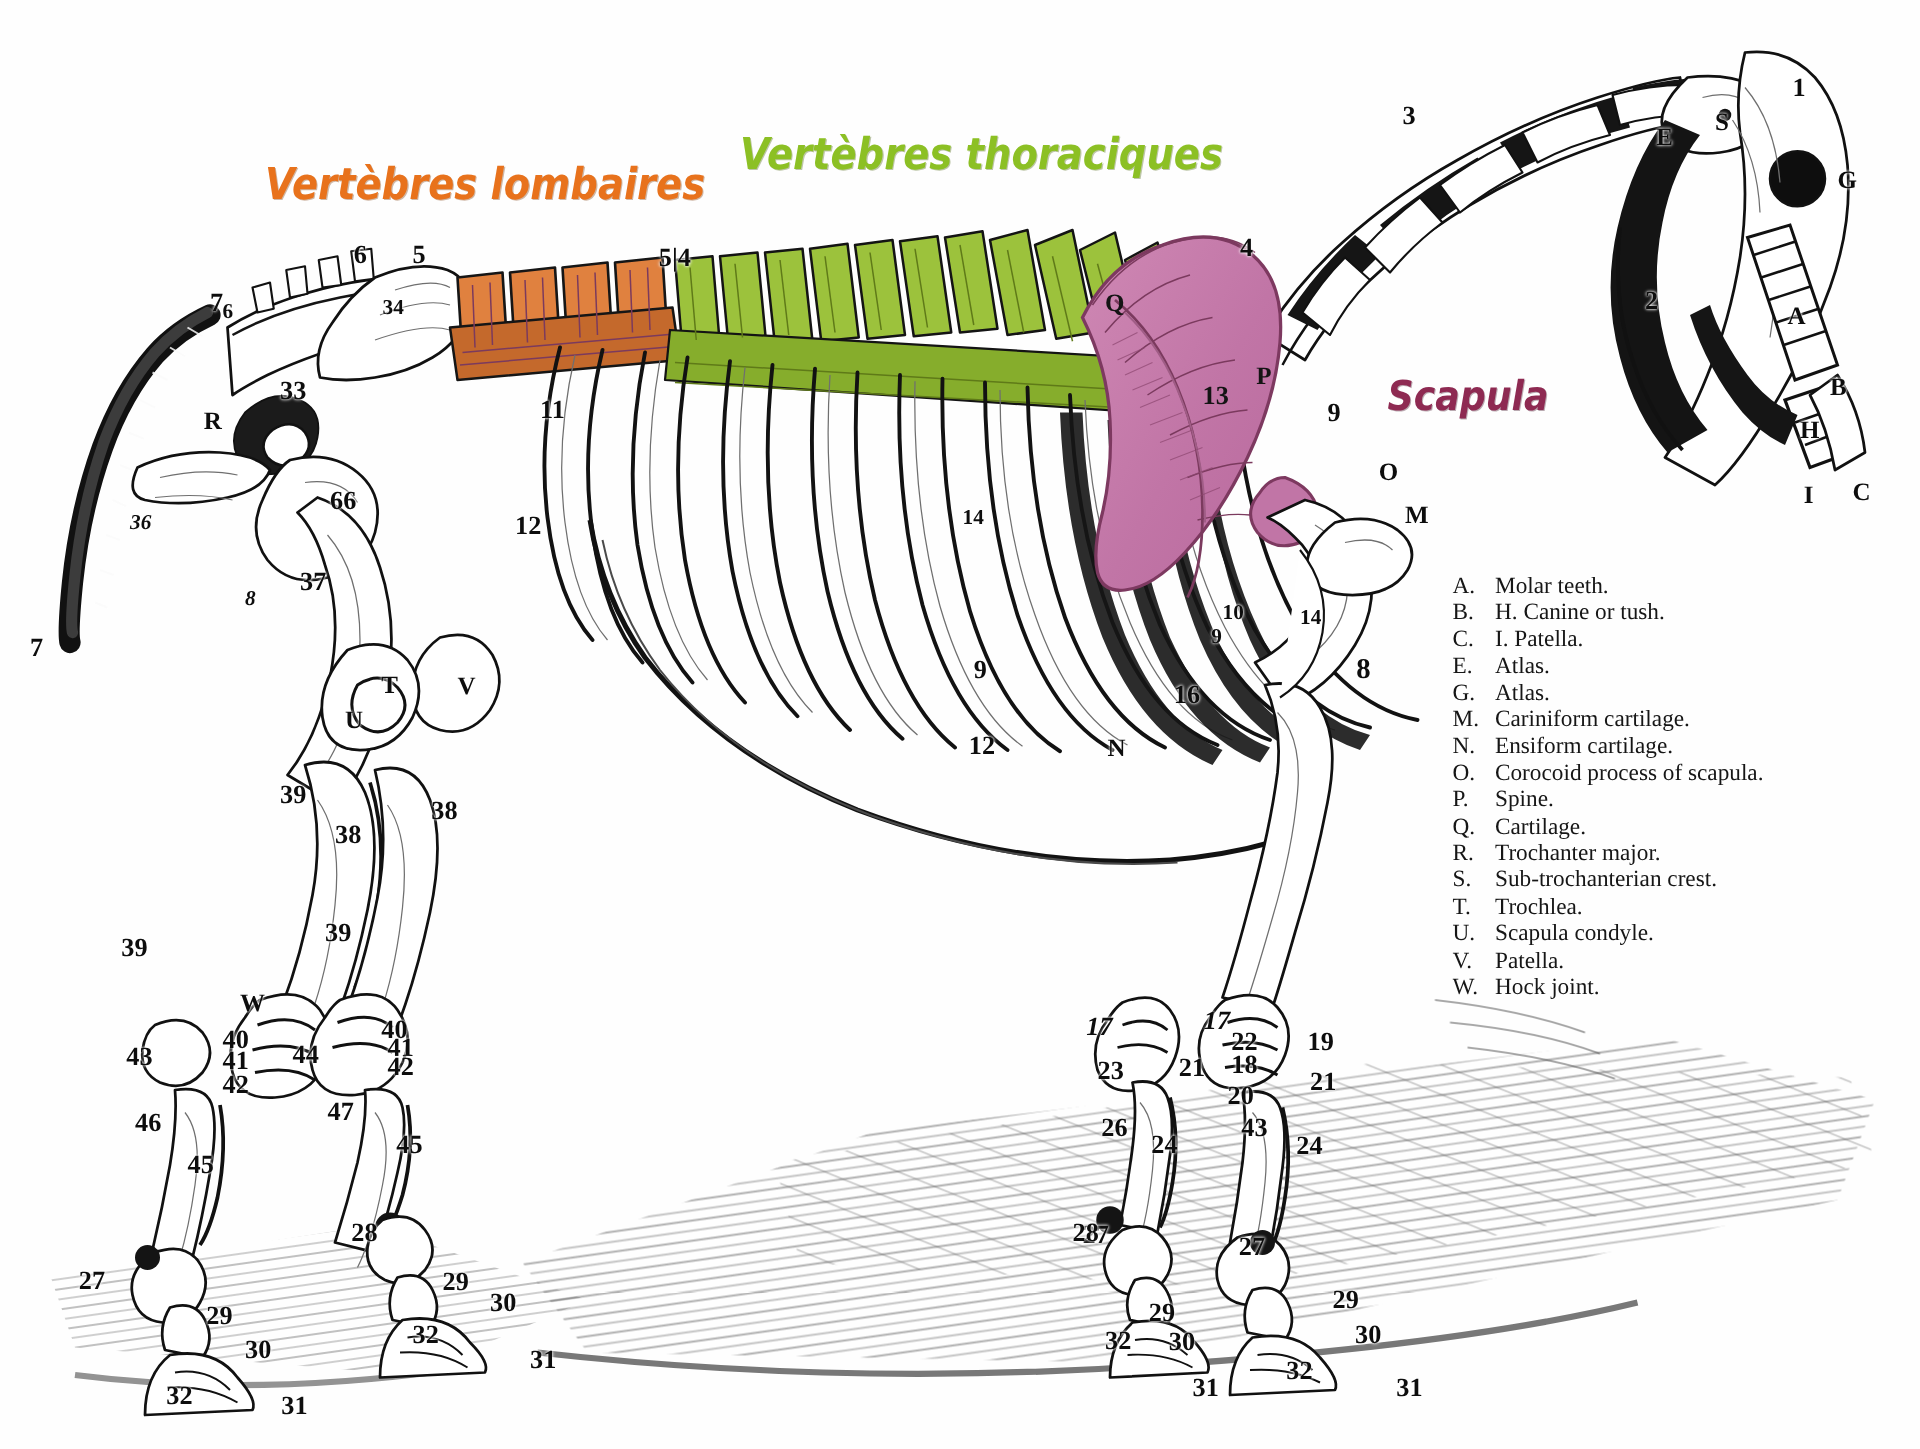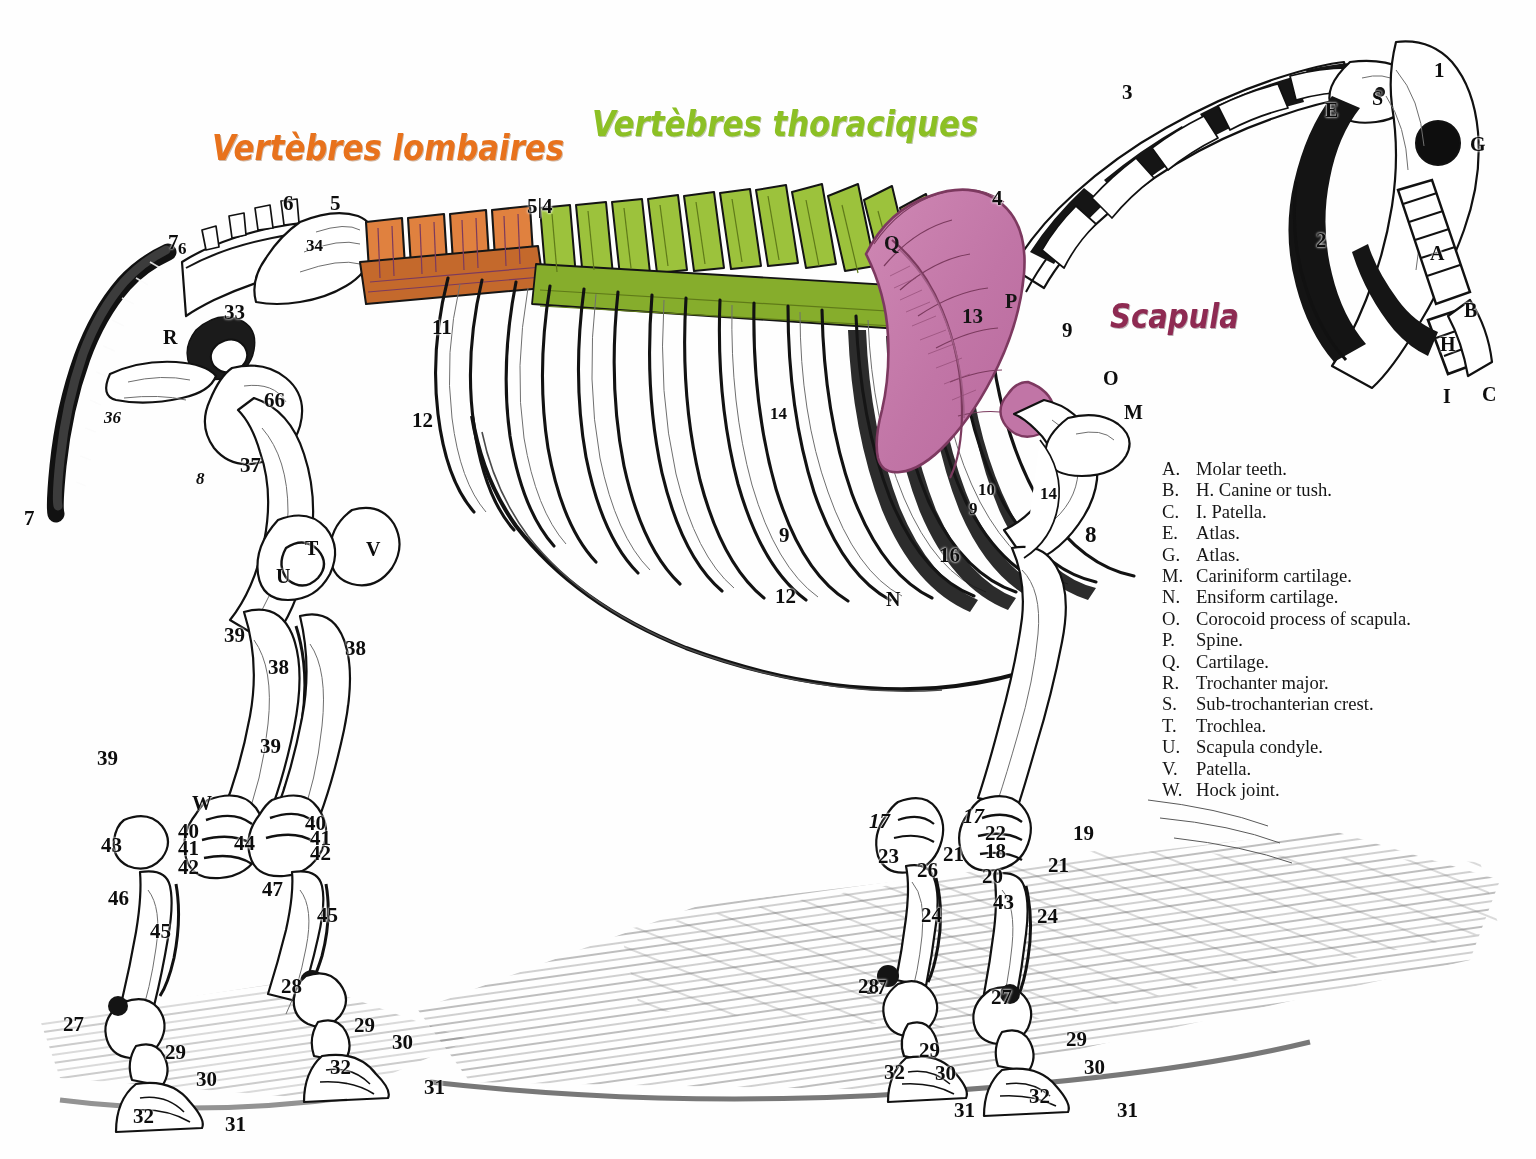--- a/index.html
+++ b/index.html
@@ -594,30 +594,30 @@
       <div class="mk n" style="left: 432px; top: 317px;">11</div>
       <div class="mk n" style="left: 412px; top: 410px;">12</div>
       <div class="mk n" style="left: 775px; top: 586px;">12</div>
       <div class="mk n onbone" style="left: 962px; top: 306px;">13</div>
       <div class="mk sm" style="left: 1040px; top: 485px;">14</div>
       <div class="mk sm" style="left: 770px; top: 405px;">14</div>
       <div class="mk n" style="left: 939px; top: 545px;">16</div>
       <div class="mk n ital" style="left: 869px; top: 811px;">17</div>
       <div class="mk n ital" style="left: 963px; top: 806px;">17</div>
       <div class="mk n" style="left: 985px; top: 841px;">18</div>
-      <div class="mk n" style="left: 1046px; top: 823px; margin-left: 27px;">19</div>
+      <div class="mk n" style="left: 1046px; top: 823px;">19</div>
       <div class="mk n" style="left: 982px; top: 866px;">20</div>
       <div class="mk n" style="left: 943px; top: 844px;">21</div>
       <div class="mk n" style="left: 1048px; top: 855px;">21</div>
       <div class="mk n" style="left: 943px; top: 823px; padding-left: 42px;">22</div>
       <div class="mk n" style="left: 878px; top: 846px;">23</div>
       <div class="mk n" style="left: 921px; top: 905px;">24</div>
       <div class="mk n" style="left: 1037px; top: 906px;">24</div>
       <div class="mk n" style="left: 993px; top: 892px;">43</div>
-      <div class="mk n" style="left: 881px; top: 860px; margin-left: 36px;">26</div>
+      <div class="mk n" style="left: 881px; top: 892px;">26</div>
       <div class="mk n" style="left: 866px; top: 977px;">27</div>
       <div class="mk n" style="left: 991px; top: 987px;">27</div>
       <div class="mk n" style="left: 63px; top: 1014px;">27</div>
       <div class="mk n" style="left: 858px; top: 976px;">28</div>
       <div class="mk n" style="left: 281px; top: 976px;">28</div>
       <div class="mk n" style="left: 919px; top: 1040px;">29</div>
       <div class="mk n" style="left: 1066px; top: 1029px;">29</div>
       <div class="mk n" style="left: 165px; top: 1042px;">29</div>
       <div class="mk n" style="left: 354px; top: 1015px;">29</div>
       <div class="mk n" style="left: 935px; top: 1063px;">30</div>

